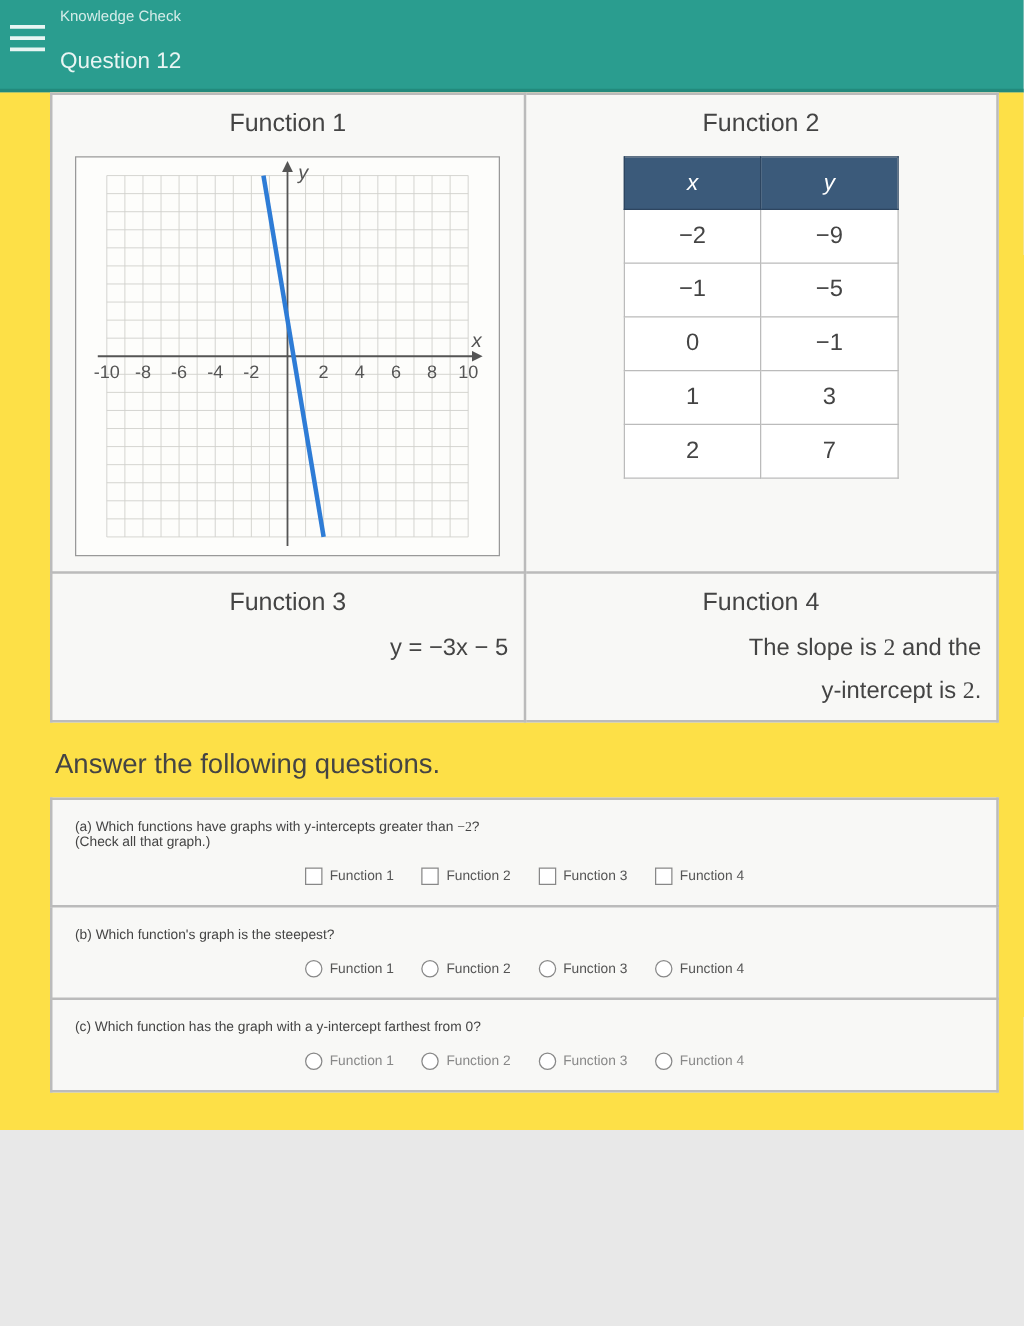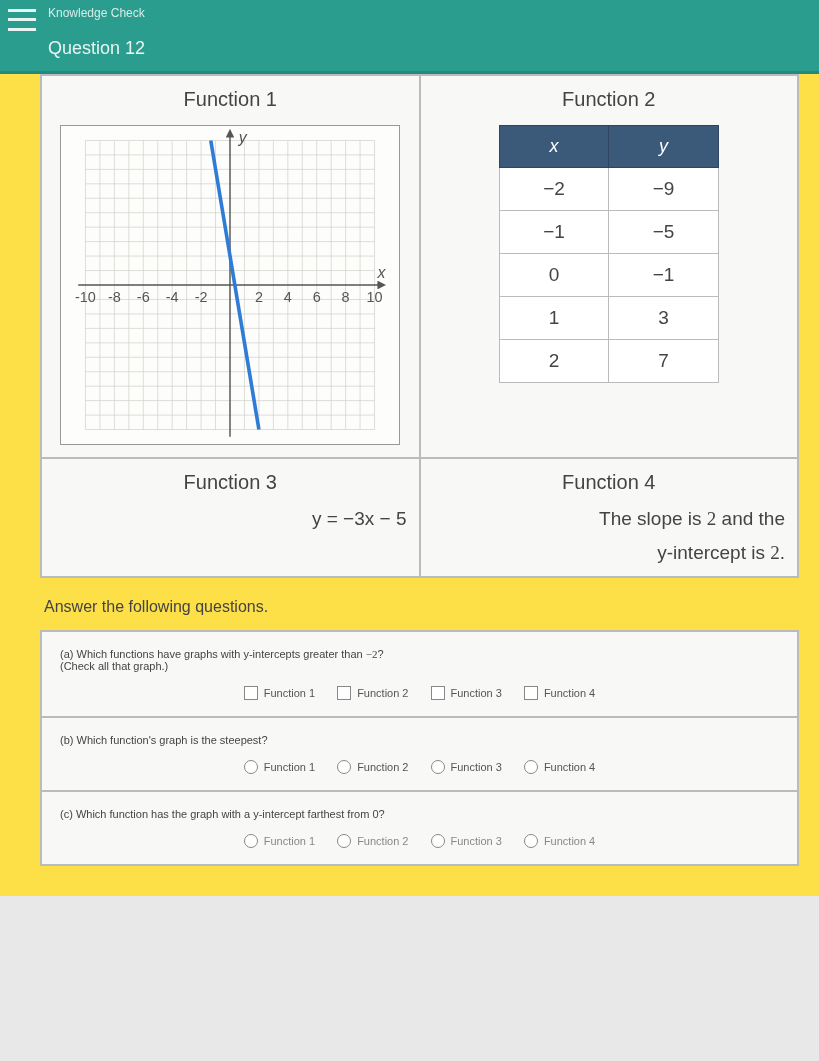--- a/index.html
+++ b/index.html
@@ -7,21 +7,21 @@
     font-family: Arial, Helvetica, sans-serif;
     background: #e8e8e8;
     width: 819px;
     color: #333;
   }
   .header {
     background: #2a9d8f;
     color: #e8f5f3;
     padding: 6px 0 12px 0;
     display: flex;
-    align-items: flex-start;
+    align-items: center;
     border-bottom: 3px solid #228a7c;
   }
   .menu-icon {
     width: 28px;
     height: 28px;
     margin: 0 12px 4px 8px;
     display: flex;
     flex-direction: column;
     justify-content: space-around;
     cursor: pointer;
@@ -90,21 +90,21 @@
   }
   .fn3-eq, .fn4-line1, .fn4-line2 {
     text-align: right;
     font-size: 19px;
     color: #444;
     margin-top: 12px;
   }
   .slope-num, .int-num, .neg2 { font-family: 'Times New Roman', serif; }
   .answer-heading {
     margin: 20px 0 14px 4px;
-    font-size: 16px;
+    font-size: 22px;
     color: #444;
   }
   .q-table {
     width: 100%;
     border-collapse: collapse;
     border: 2px solid #bbb;
     background: #f8f8f6;
   }
   .q-table td {
     border: 2px solid #bbb;

